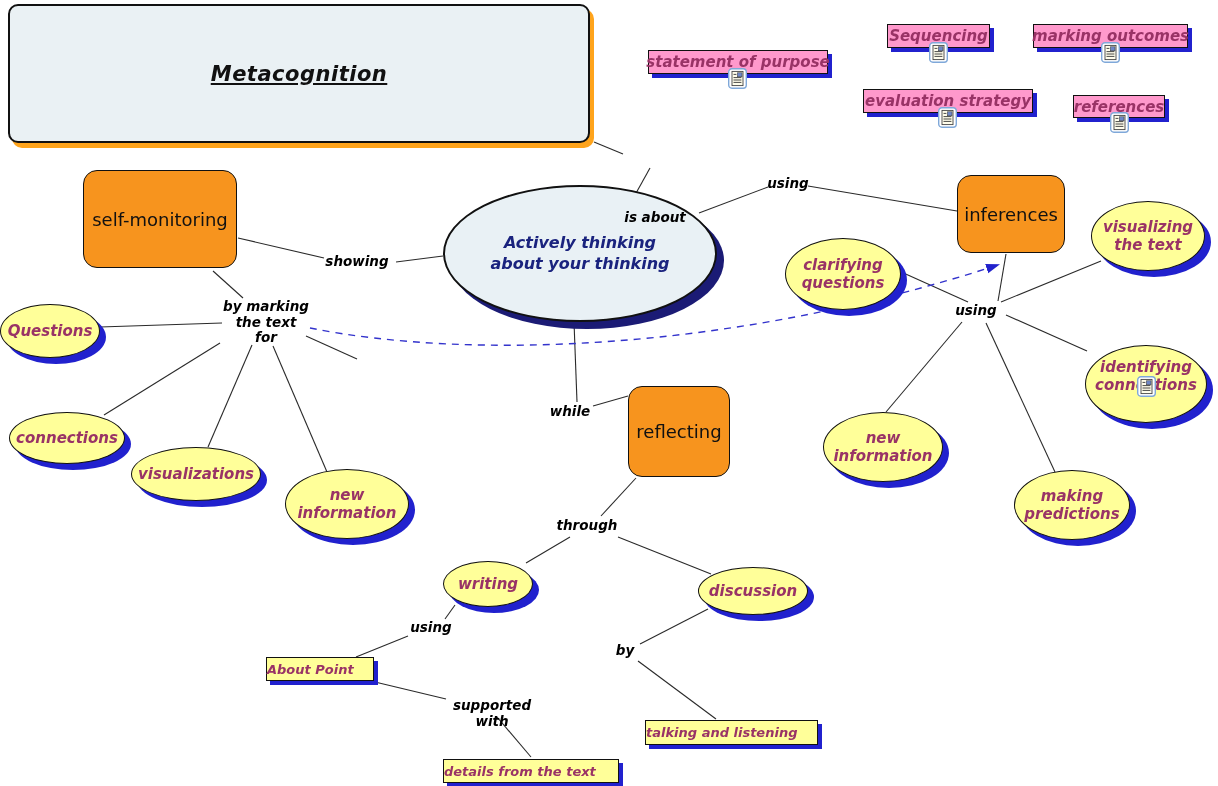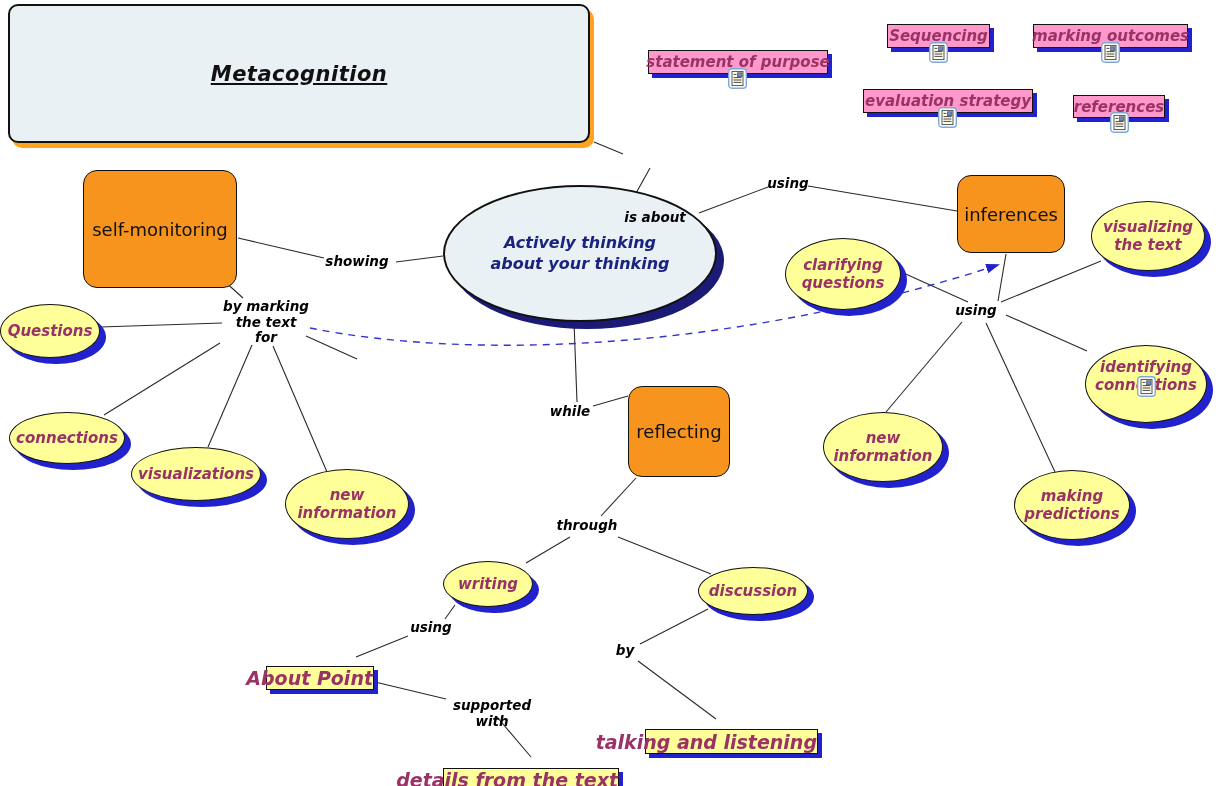--- a/index.html
+++ b/index.html
@@ -35,22 +35,22 @@
   .ellipse-yellow{
     background:#FFFF99;border:1.4px solid #111;border-radius:50%;
     box-shadow:6px 6px 0 #2121CE;
     display:flex;flex-direction:column;align-items:center;justify-content:center;text-align:center;
     color:#993366;font-weight:bold;font-style:italic;font-size:15px;line-height:1.2;
     padding:2px 10px;
   }
   .rect-yellow{
     background:#FFFF99;border:1.4px solid #111;
     box-shadow:4px 4px 0 #2121CE;
-    display:flex;align-items:center;justify-content:flex-end;
-    color:#993366;font-weight:bold;font-style:italic;font-size:19px;white-space:nowrap;margin-top:9px;
+    display:flex;align-items:center;justify-content:flex-start;
+    color:#993366;font-weight:bold;font-style:italic;font-size:13px;white-space:nowrap;
   }
   .note-pink{
     background:#FF99CC;border:1.4px solid #111;
     box-shadow:4px 4px 0 #2121CE;
     display:flex;align-items:center;justify-content:center;
     color:#993366;font-weight:bold;font-style:italic;font-size:15px;white-space:nowrap;
   }
   .link-label{
     color:#000;font-weight:bold;font-style:italic;font-size:13.5px;line-height:1.15;
     text-align:center;white-space:pre-line;
@@ -104,21 +104,21 @@
 
   <div class="abs title-box" style="left:8px;top:4px;width:582px;height:139px;">
     <span class="title-text">Metacognition</span>
   </div>
 
   <div class="abs main-ellipse" style="left:443px;top:185px;width:274px;height:137px;">
     <span class="txt">Actively thinking
 about your thinking</span>
   </div>
 
-  <div class="abs node-orange" style="left:83px;top:170px;width:154px;height:118px;">
+  <div class="abs node-orange" style="left:83px;top:170px;width:154px;height:98px;">
     <span>self-monitoring</span>
   </div>
   <div class="abs node-orange" style="left:957px;top:175px;width:108px;height:78px;">
     <span>inferences</span>
   </div>
   <div class="abs node-orange" style="left:628px;top:386px;width:102px;height:91px;">
     <span>reflecting</span>
   </div>
 
   <div class="abs ellipse-yellow" style="left:0px;top:304px;width:100px;height:54px;text-align:center;">

